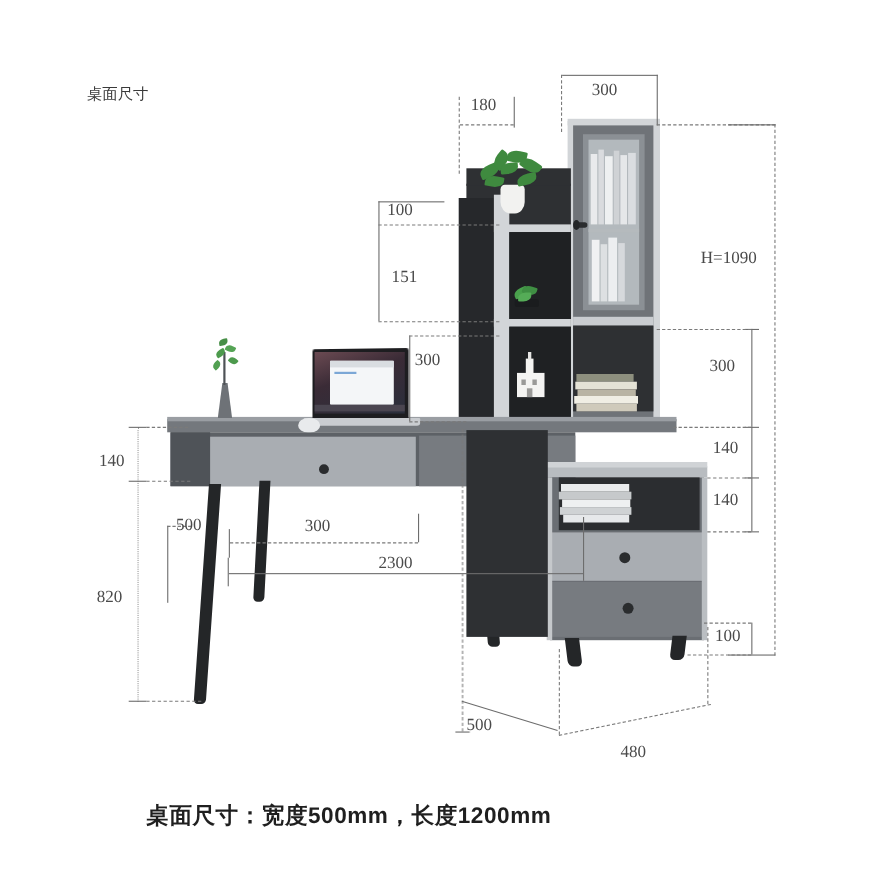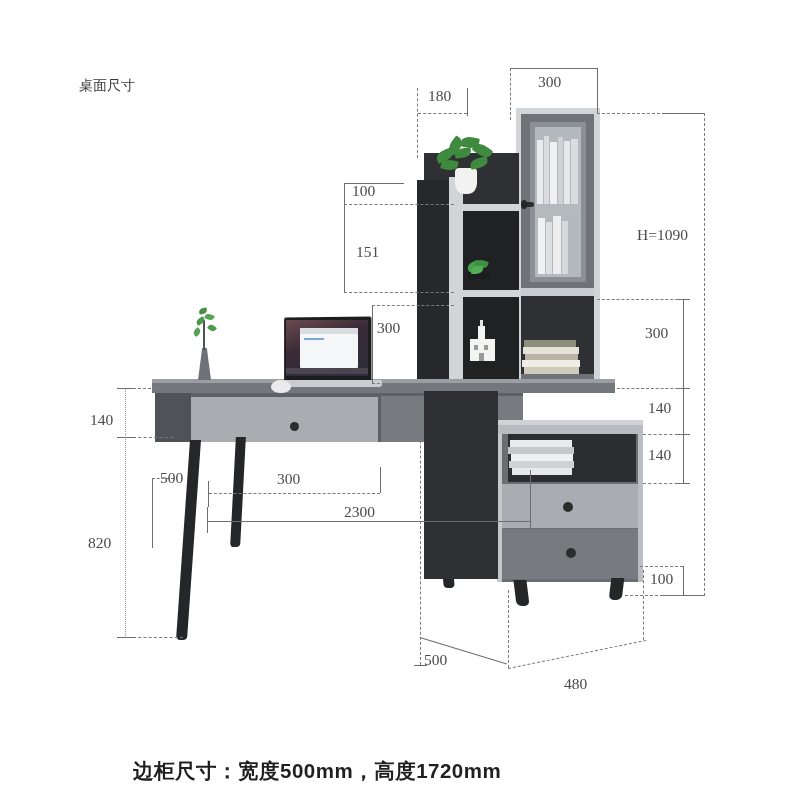--- a/index.html
+++ b/index.html
@@ -313,15 +313,15 @@
 
     <div class="dash-v" style="left:508px;top:590px;height:78px;"></div>
     <div class="dash-v" style="left:643px;top:570px;height:70px;"></div>
     <div class="slant-d" style="left:508px;top:668px;width:141px;transform:rotate(-11.5deg);"></div>
     <div class="dim" style="left:552px;top:676px;margin-left:12px;">480</div>
 
     <div class="dash-h" style="left:597px;top:113px;width:0px;"></div>
 
   </div>
 
-  <div class="footline" style="left:133px;top:757px;">边柜尺寸：宽度500mm，高度1720mm</div>
+  <div class="footline" style="left:133px;top:727px;">桌面尺寸：宽度500mm，长度1200mm</div>
 
 </div>
 
 </body></html>

